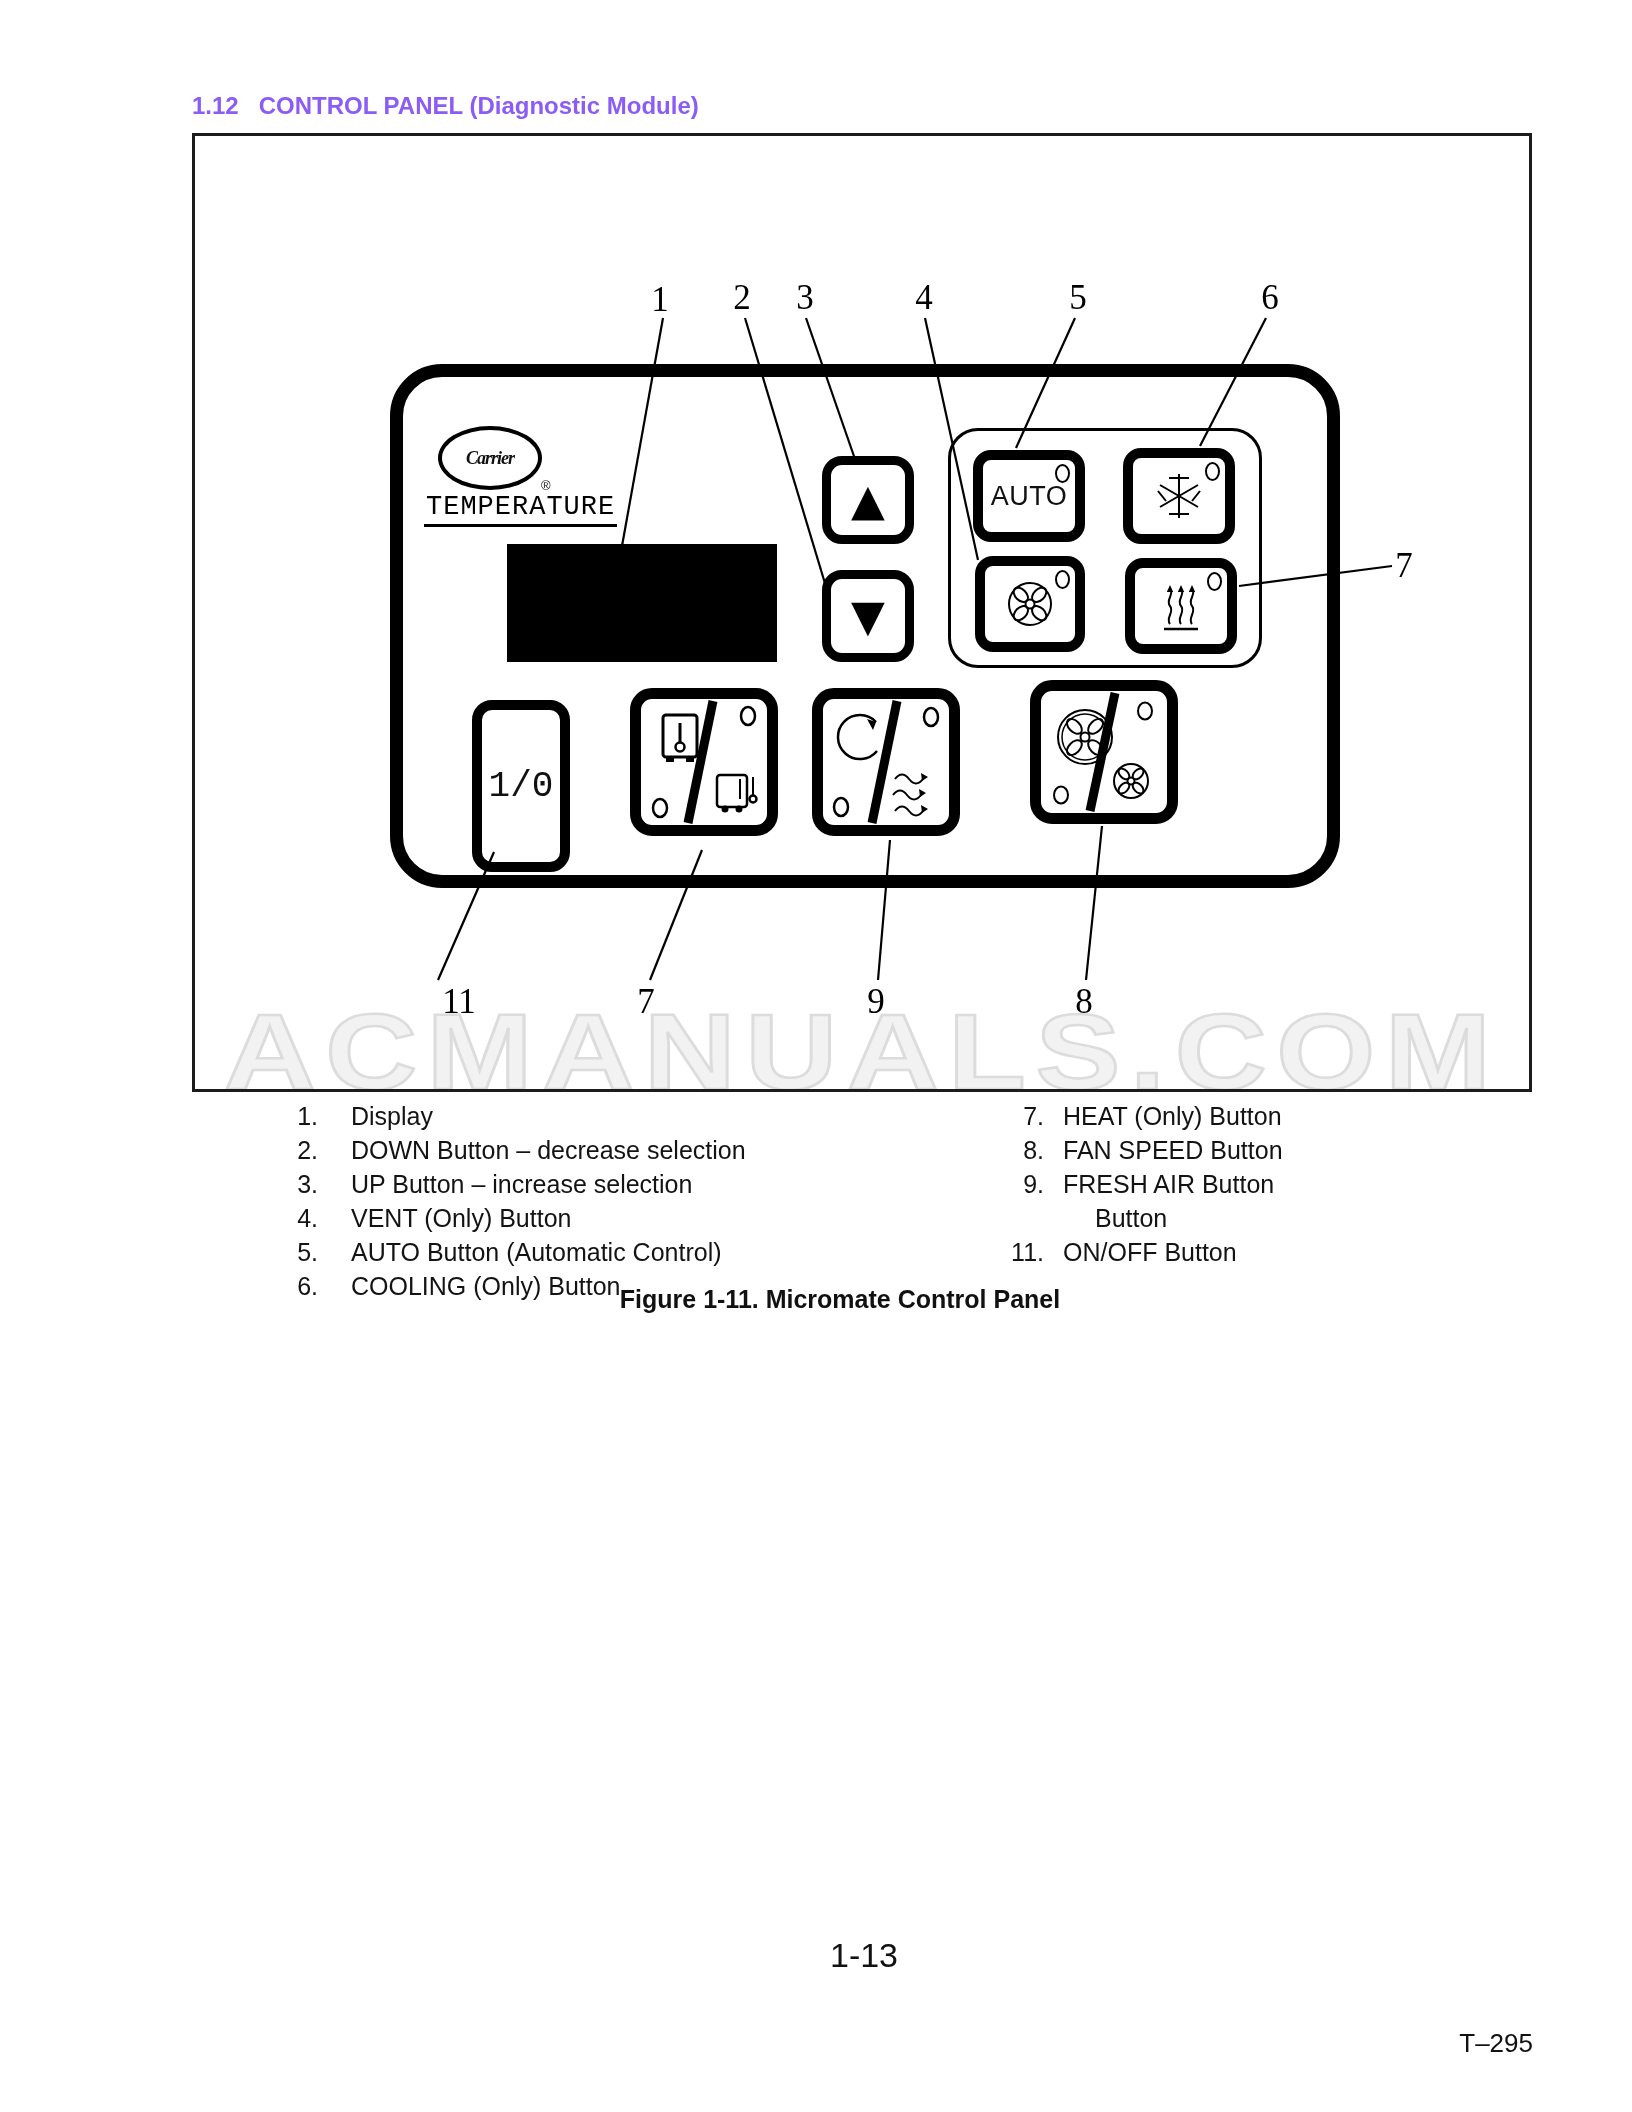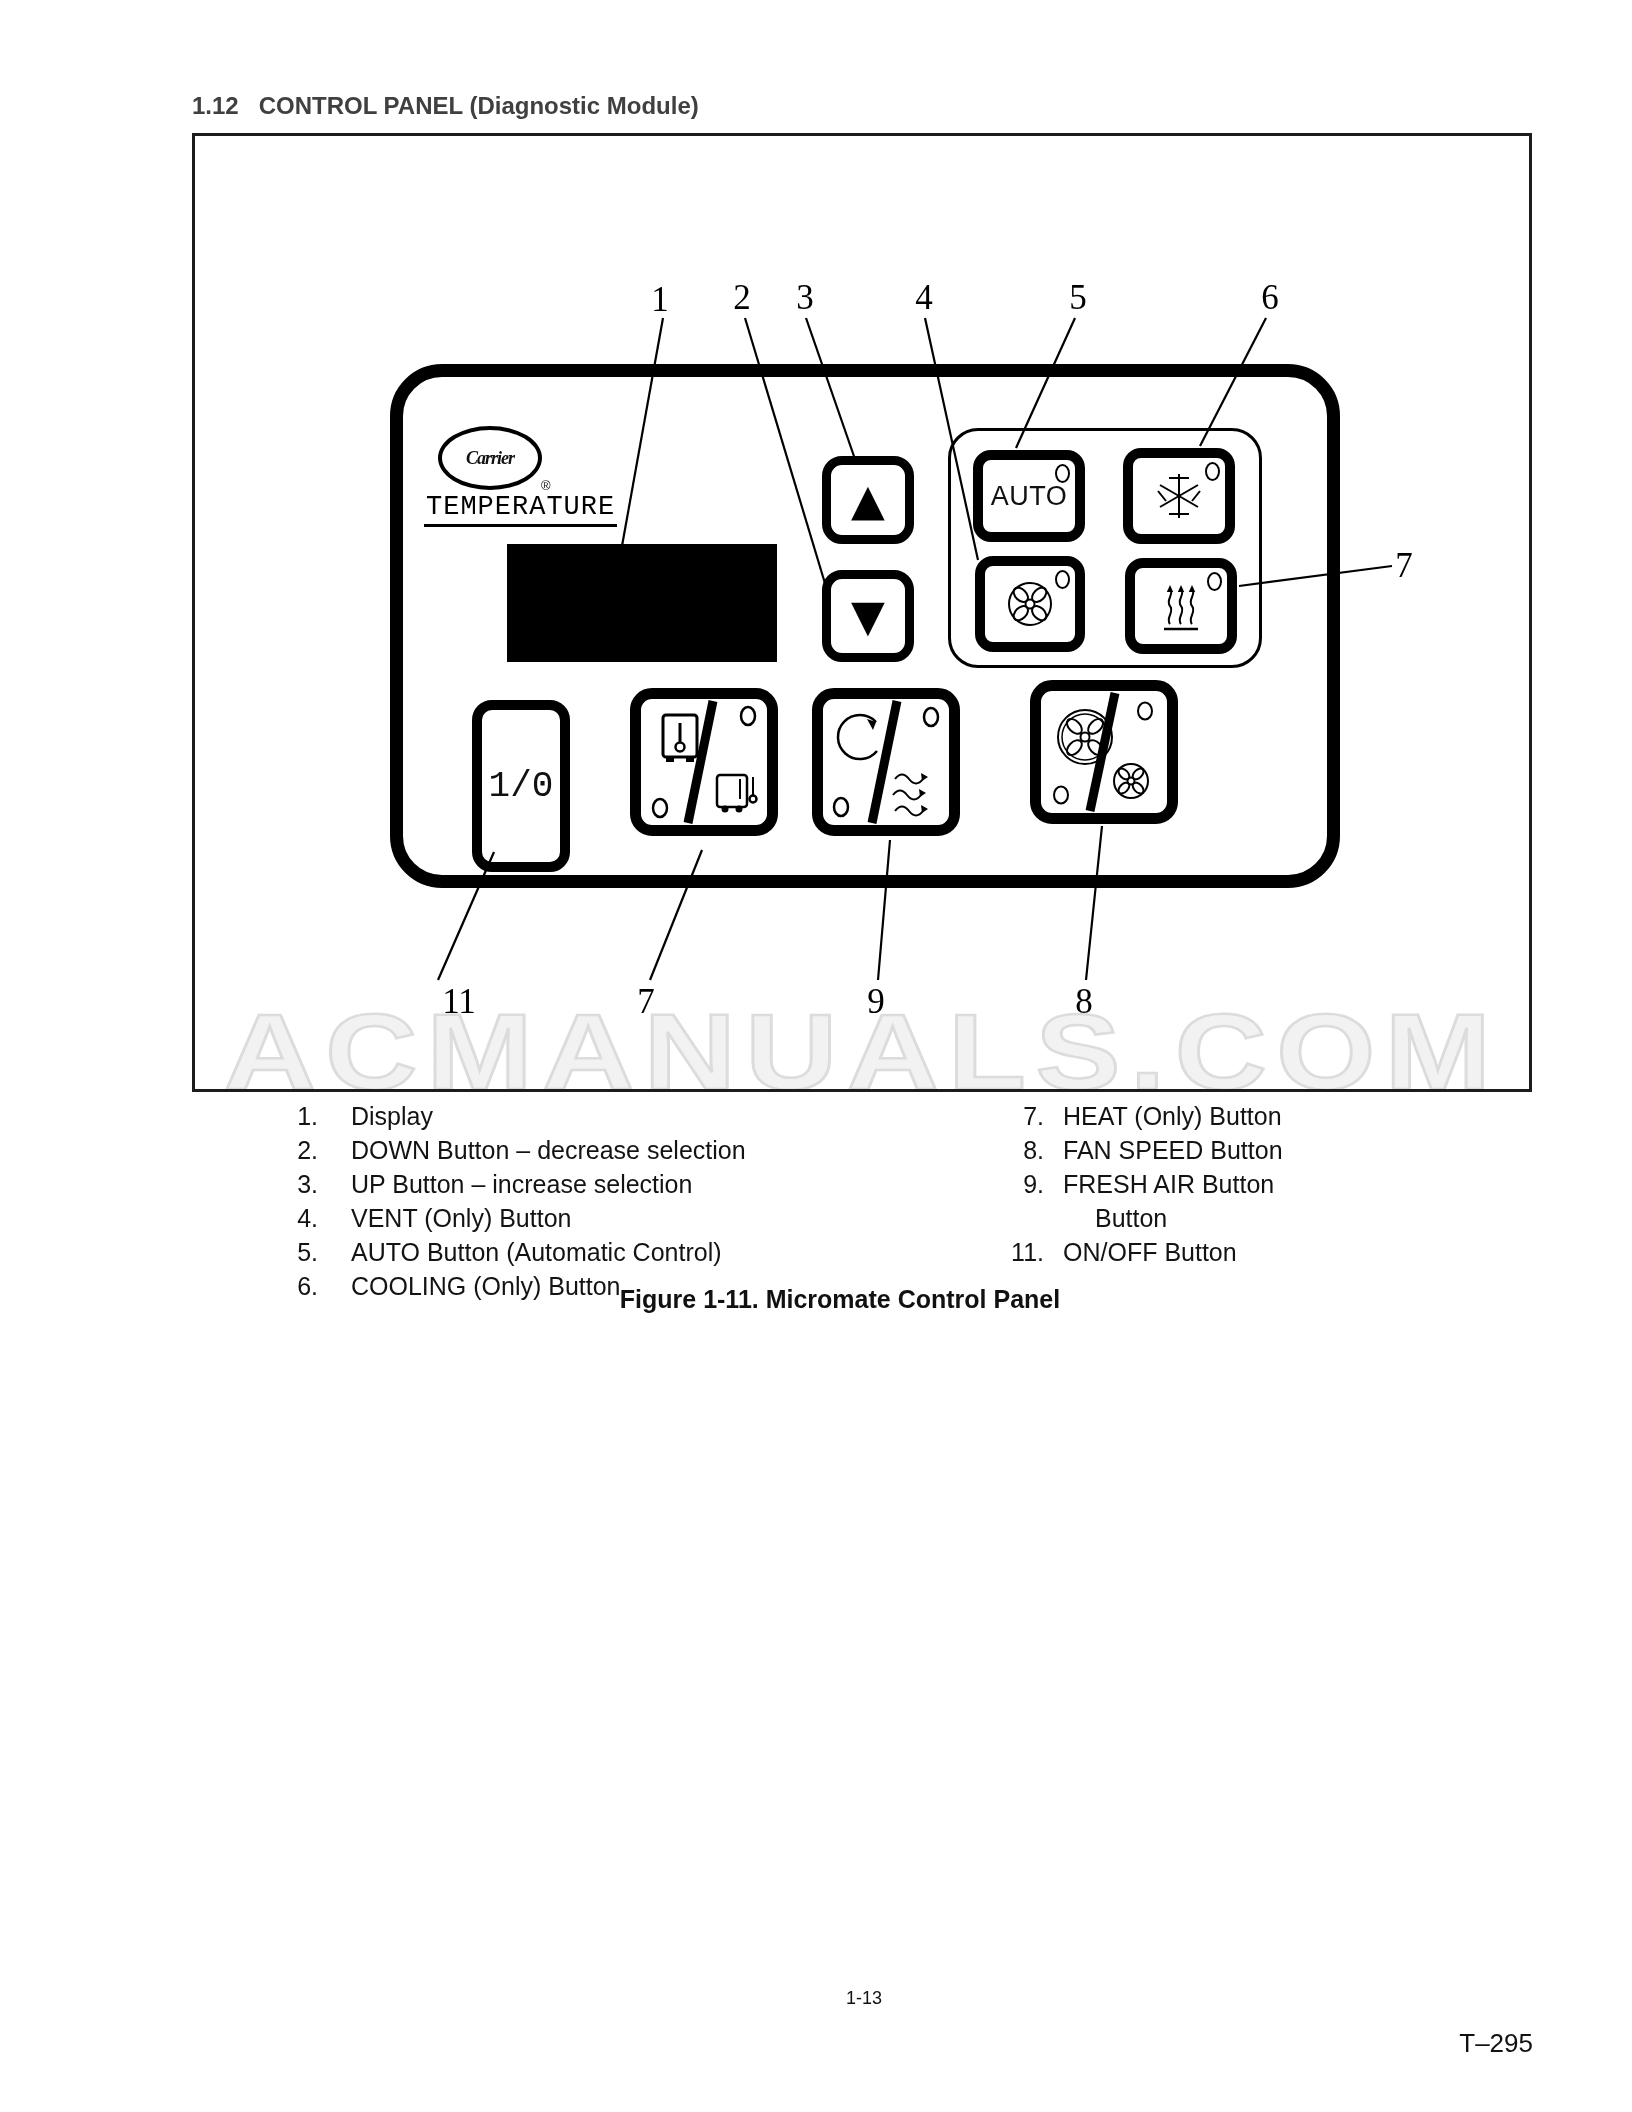--- a/index.html
+++ b/index.html
@@ -1,20 +1,20 @@
 <!DOCTYPE html>
 <html><head>
 <meta charset="utf-8">
 <style>
   * { margin:0; padding:0; box-sizing:border-box; }
   body { background:#fff; font-family:"Liberation Sans", sans-serif; }
   .page { position:relative; width:1632px; height:2112px; background:#ffffff; overflow:hidden; color:#111; }
 
   
-  .heading { position:absolute; left:192px; top:92px; font-size:24px; font-weight:bold; color:#404040; }
+  .heading { position:absolute; left:192px; top:92px; font-size:24px; font-weight:bold; color:#8b5cf6; }
   .heading .hnum { margin-right:20px; }
 
   
   .figure-box { position:absolute; left:192px; top:133px; width:1340px; height:959px;
                 border:3px solid #1c1c1c; background:transparent; z-index:2; }
 
   
   .watermark { position:absolute; left:192px; top:998px; width:1340px; text-align:center;
                font-size:108px; line-height:108px; font-weight:bold; letter-spacing:8px;
                color:#f2f2f2; -webkit-text-stroke:2.5px #dcdcdc; white-space:nowrap;
@@ -76,21 +76,21 @@
   .lrow { display:flex; line-height:33.9px; }
   .legend-left  .lnum { width:118px; text-align:right; }
   .legend-left  .ltext { margin-left:33px; }
   .legend-right .lnum { width:126px; text-align:right; }
   .legend-right .ltext { margin-left:19px; }
   .lcont { padding-left:158px; }
 
   .caption { position:absolute; left:840px; top:1285px; transform:translateX(-50%);
              font-size:25px; font-weight:bold; white-space:nowrap; z-index:3; }
 
-  .footer-page { position:absolute; left:864px; top:1988px; transform:translateX(-50%); font-size:18px; }
+  .footer-page { position:absolute; left:864px; top:1936px; transform:translateX(-50%); font-size:34px; }
   .footer-doc  { position:absolute; right:99px; top:2028px; font-size:26px; }
 </style>
 </head>
 <body>
 
 <div class="page">
 
   <div class="heading">
     <span class="hnum">1.12</span><span>CONTROL PANEL (Diagnostic Module)</span>
   </div>

